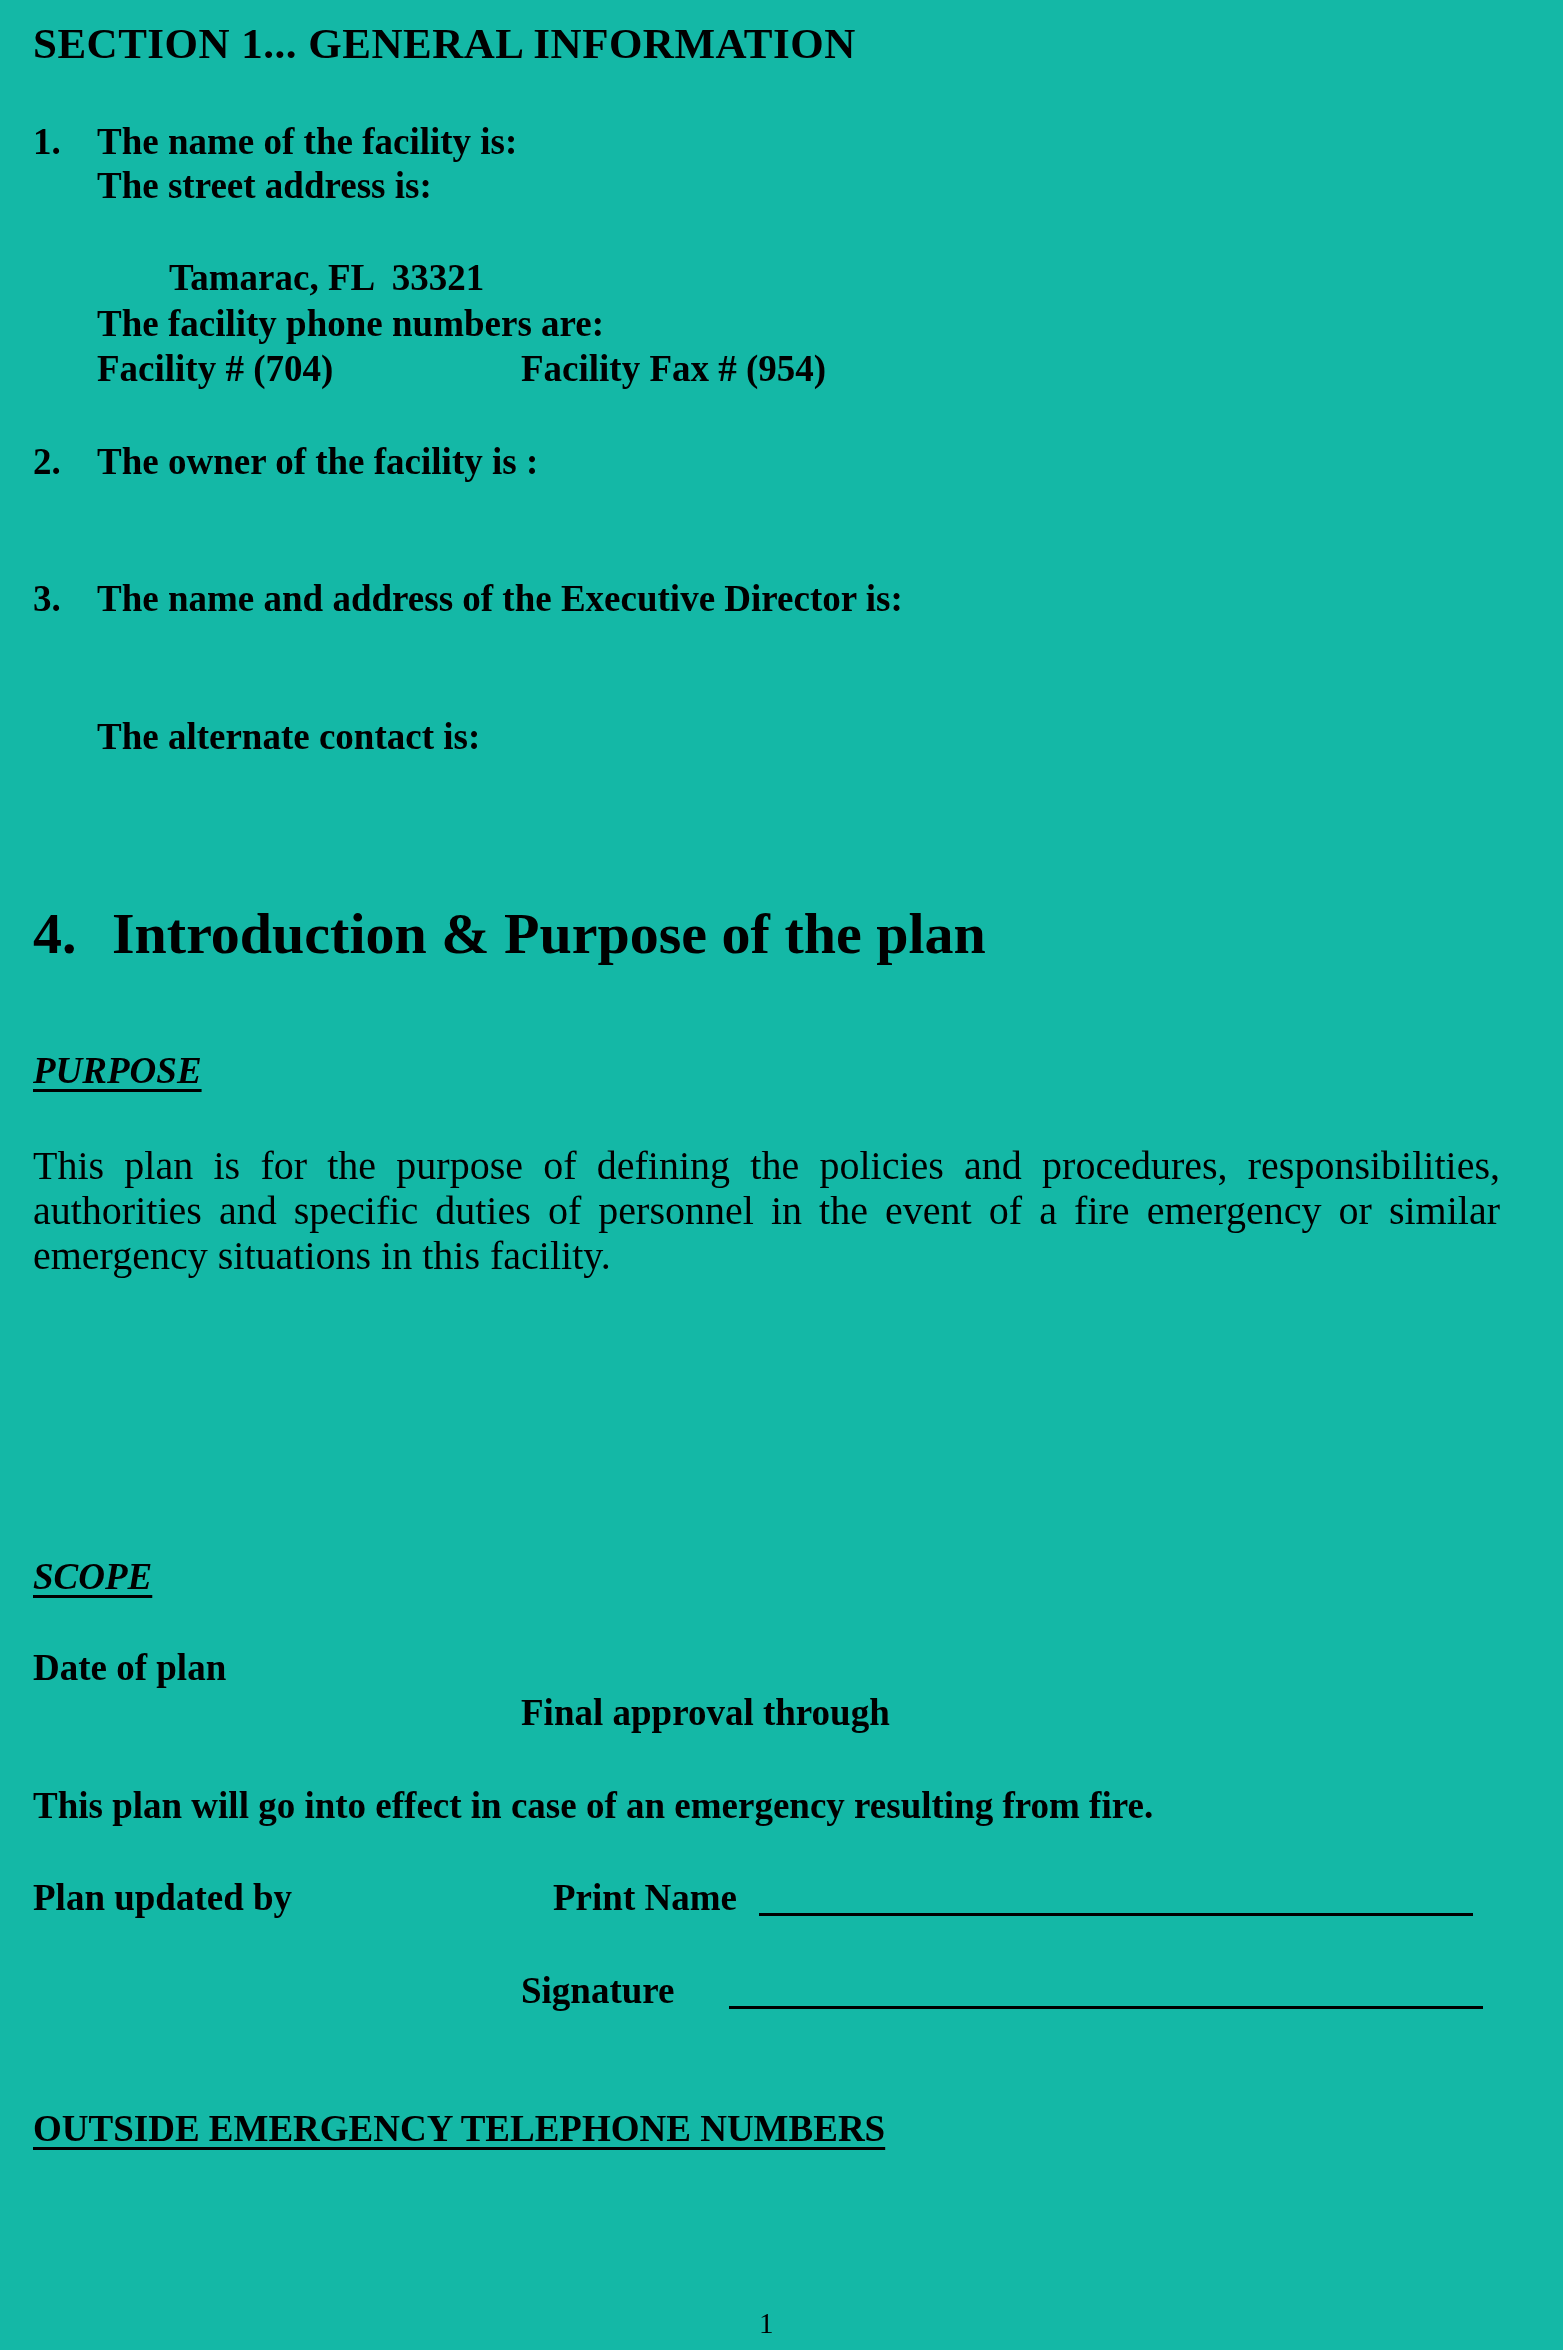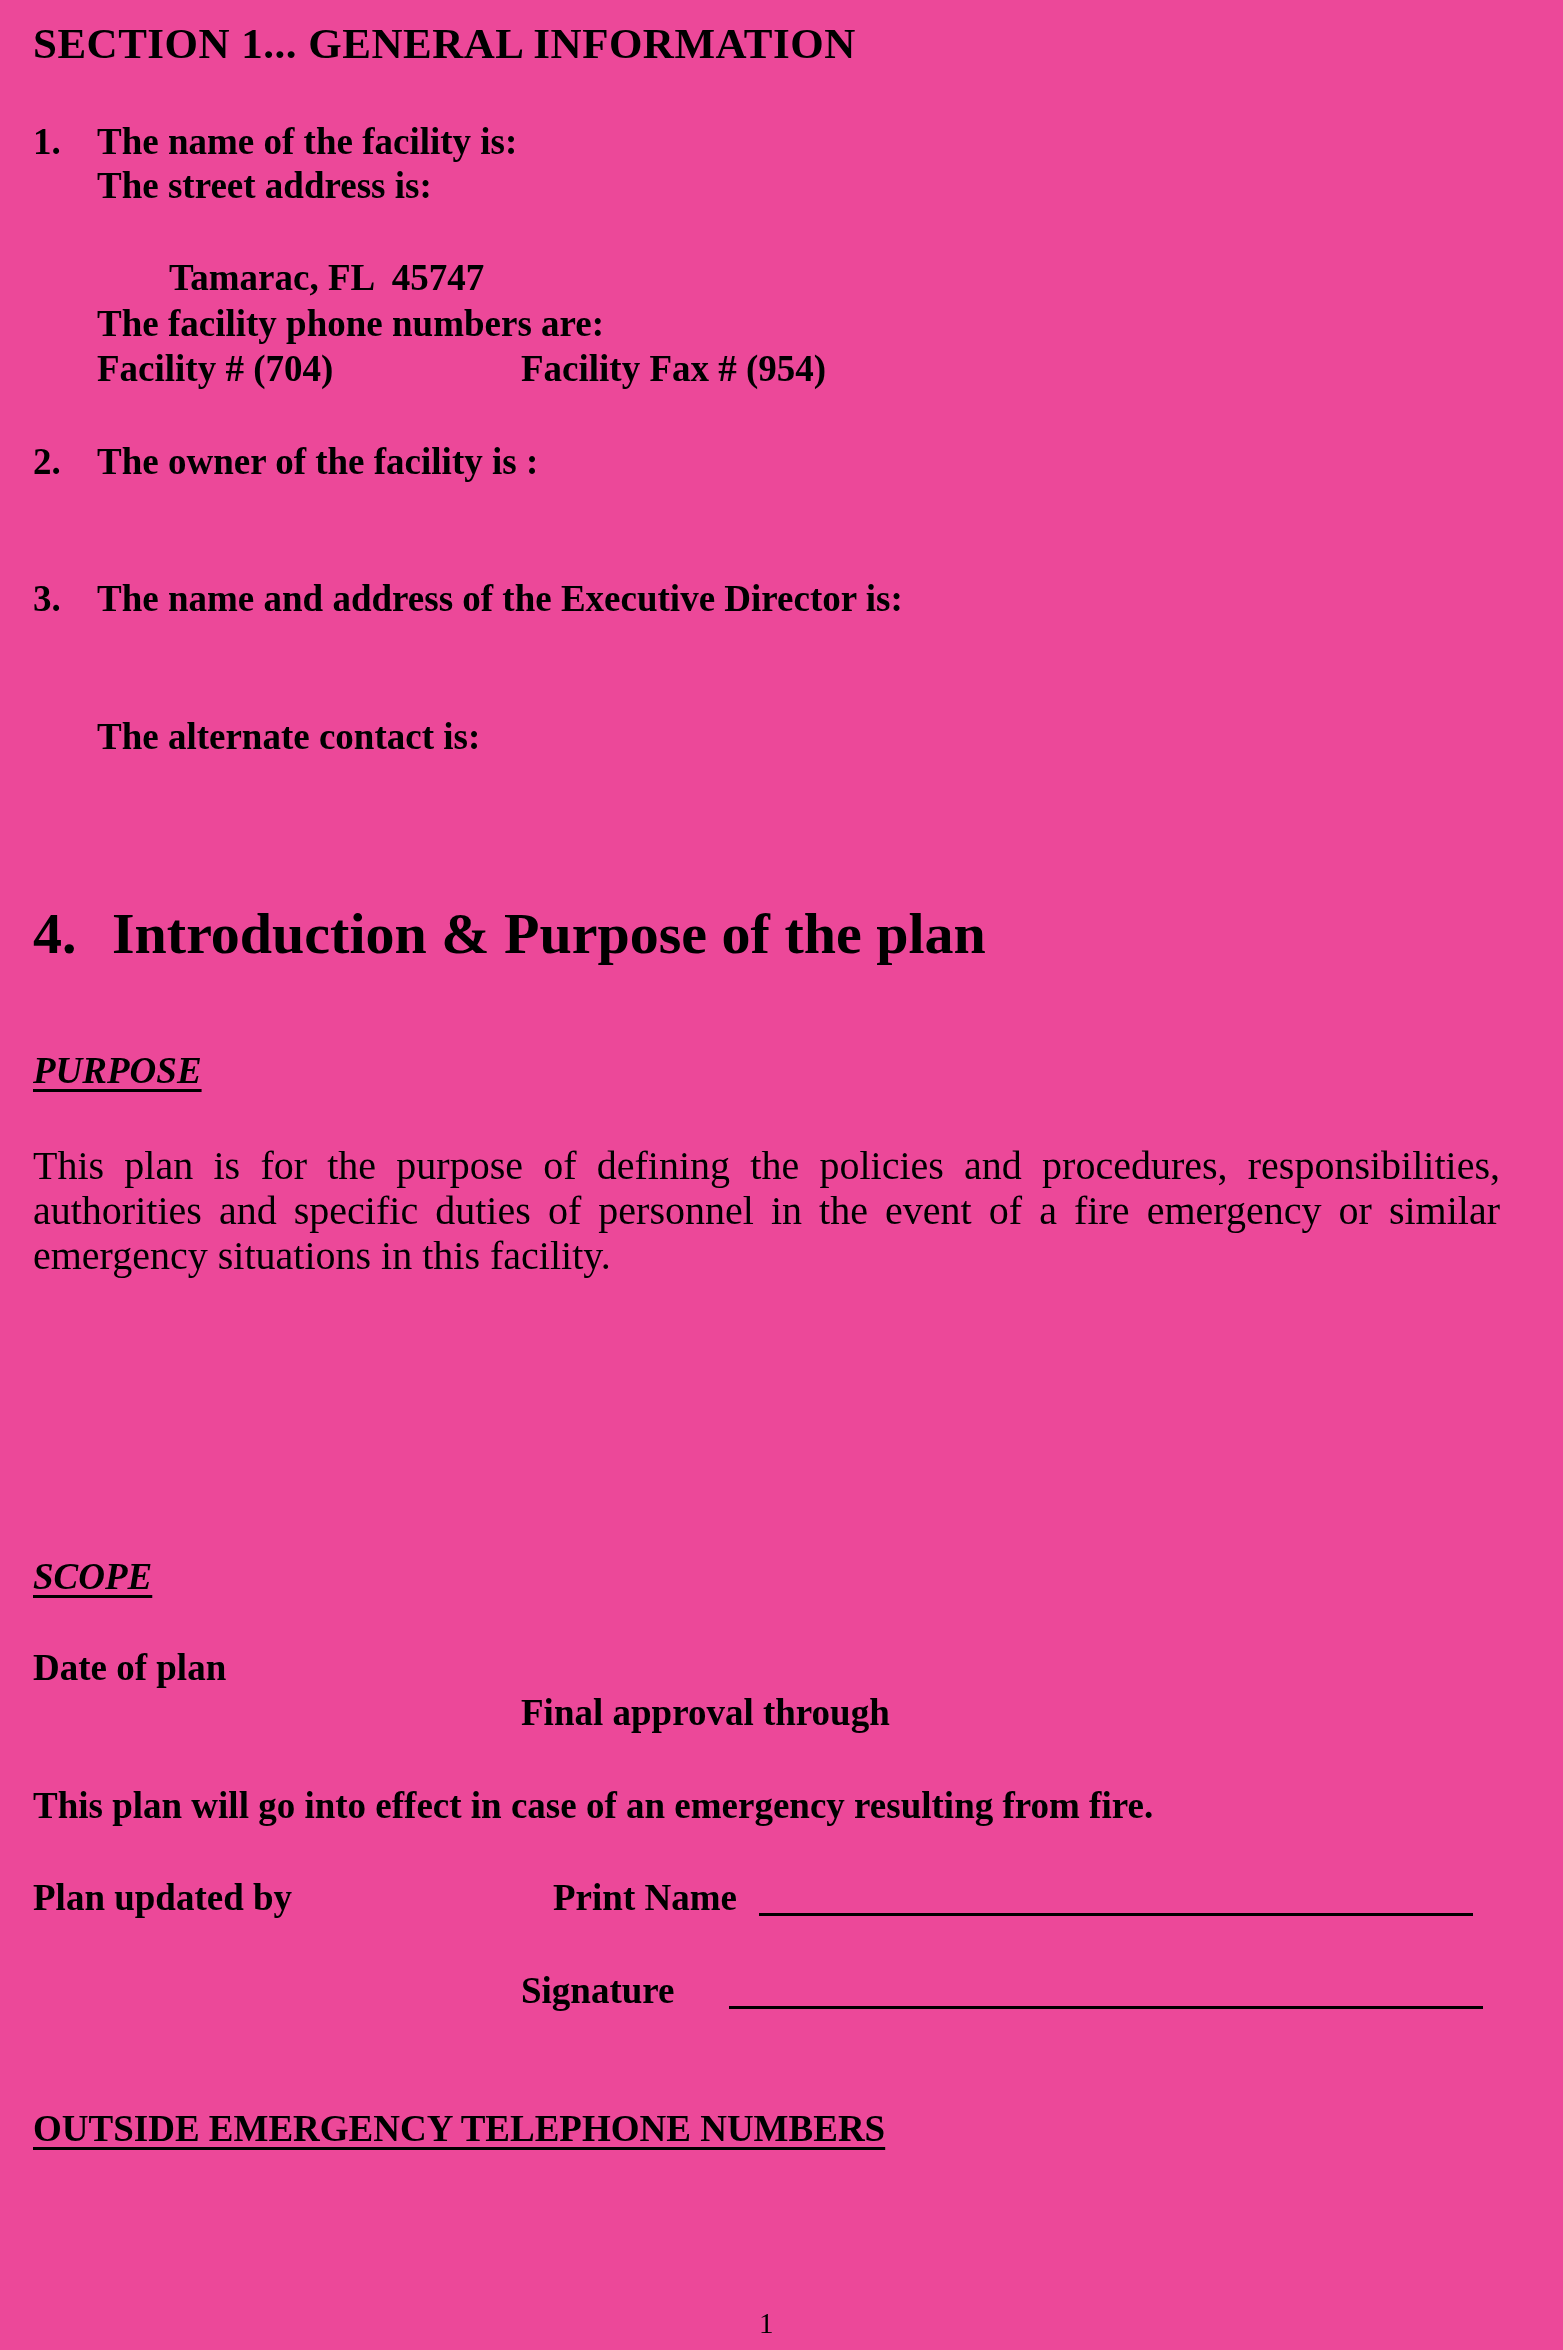--- a/index.html
+++ b/index.html
@@ -1,39 +1,39 @@
 <!DOCTYPE html>
 <html style="font-size:14.7px"><head>
 <meta charset="utf-8">
 <style>
   html, body { margin: 0; padding: 0; background: #ffffff; }
   body { width: 1564px; height: 2351px; position: relative; overflow: hidden;
          font-family: "Liberation Serif", "DejaVu Serif", serif; color: #000000; }
-  .page { position: absolute; left: 0; top: 0; width: 1564px; height: 2351px; background: #ec4899; }
+  .page { position: absolute; left: 0; top: 0; width: 1564px; height: 2351px; background: #14b8a6; }
   .line { position: absolute; white-space: pre; line-height: 1; }
   .body { font-size: 37px; font-weight: bold; }
   .h1 { font-size: 43px; font-weight: bold; letter-spacing: 0.5px; }
   .h4 { font-size: 58px; font-weight: bold; }
   .sub { font-size: 37px; font-weight: bold; font-style: italic; text-decoration: underline; text-decoration-thickness: 2.8px; text-underline-offset: 5.5px; }
   .h-outside { font-size: 37px; font-weight: bold; text-decoration: underline; text-decoration-thickness: 2.8px; text-underline-offset: 5.5px; }
   .para { position: absolute; left: 33px; width: 1467px; font-size: 40px; line-height: 45px; text-align: justify; text-align-last: left; }
   .num { display: inline-block; width: 64px; }
   .rule { position: absolute; height: 2.8px; background: #000000; }
   .pagenum { font-size: 29px; }
 </style>
 </head>
 <body>
 
 <div class="page">
 
   <div class="line h1" style="left:33px; top:22px;">SECTION 1... GENERAL INFORMATION</div>
 
   <div class="line body" style="left:33px; top:123px;"><span class="num">1.</span><span>The name of the facility is:</span></div>
   <div class="line body" style="left:97px; top:167px;">The street address is:</div>
-  <div class="line body" style="left:169px; top:259px;">Tamarac, FL  45747</div>
+  <div class="line body" style="left:169px; top:259px;">Tamarac, FL  33321</div>
   <div class="line body" style="left:97px; top:305px;">The facility phone numbers are:</div>
   <div class="line body" style="left:97px; top:350px;">Facility # (704)</div>
   <div class="line body" style="left:521px; top:350px;text-align:center;">Facility Fax # (954)</div>
 
   <div class="line body" style="left:33px; top:443px;"><span class="num">2.</span><span>The owner of the facility is :</span></div>
 
   <div class="line body" style="left:33px; top:580px;"><span class="num">3.</span><span>The name and address of the Executive Director is:</span></div>
   <div class="line body" style="left:97px; top:718px;">The alternate contact is:</div>
 
   <div class="line h4" style="left:33px; top:905px;"><span style="display:inline-block; width:79px;">4.</span><span>Introduction &amp; Purpose of the plan</span></div>

